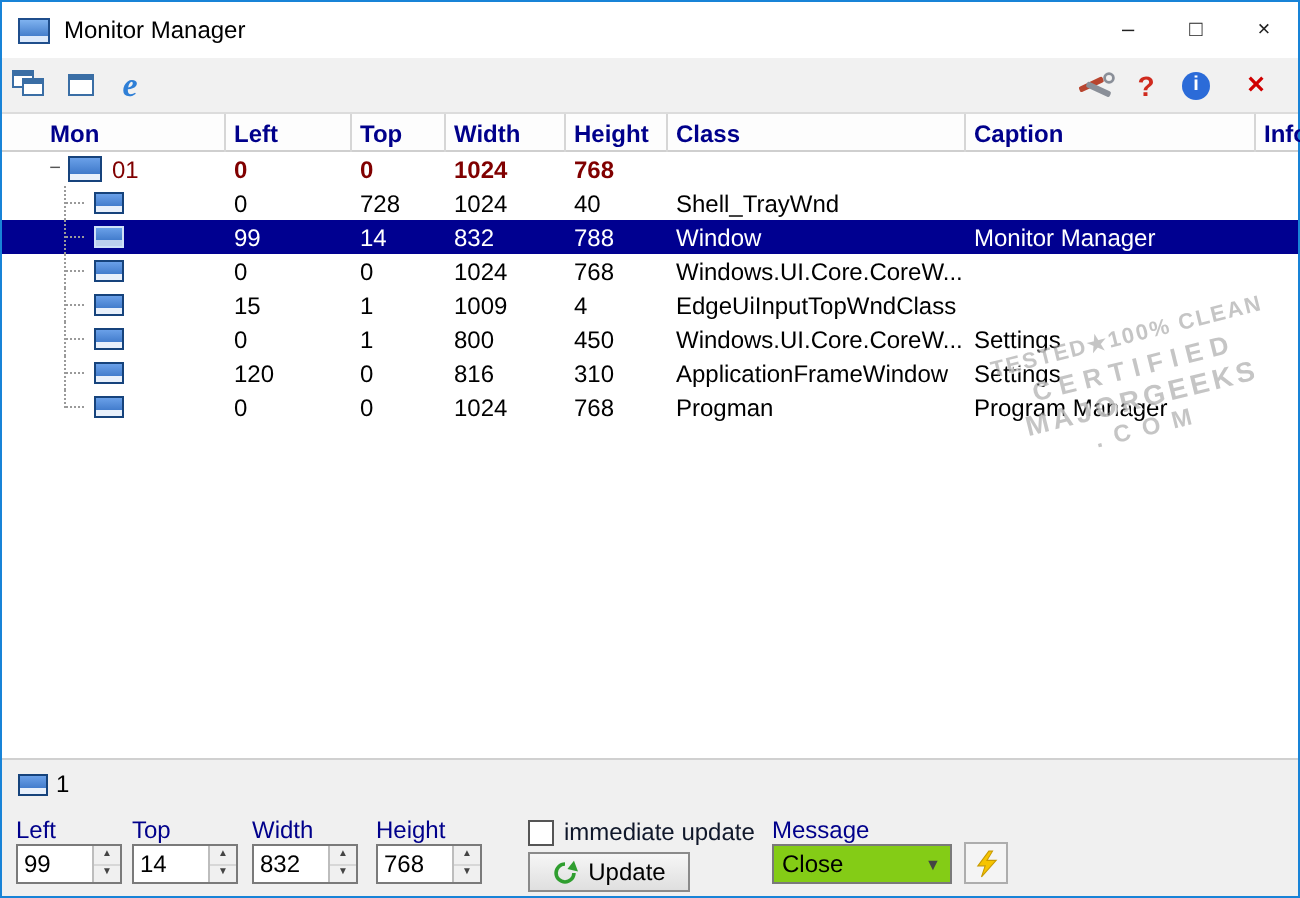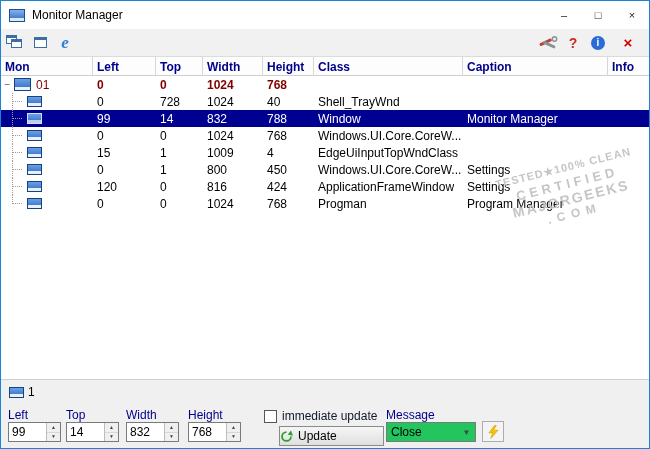--- a/index.html
+++ b/index.html
@@ -30,21 +30,21 @@
   .single-win { width:13px; height:11px; background:#fff; border:1px solid #3a6ea5; border-top:3px solid #3a6ea5; }
   .e-icon { font-family:"Liberation Serif", serif; font-style:italic; font-weight:bold;
             font-size:17px; color:#2f7fd6; line-height:1; }
   .tb-right { margin-left:auto; display:flex; align-items:center; margin-right:10px; }
   .help-glyph { color:#d02a1e; font-weight:bold; font-size:14px; }
   .info-circle { width:14px; height:14px; border-radius:50%; background:#2b6bd8; color:#fff;
                  font-size:10px; font-weight:bold; display:flex; align-items:center; justify-content:center; }
   .x-glyph { color:#d00000; font-weight:bold; font-size:15px; }
 
   
-  .grid { display:grid; grid-template-columns:92px 63px 47px 60px 51px 149px 145px 43px; }
+  .grid { display:grid; grid-template-columns:92px 63px 47px 60px 51px 149px 145px 43px;padding-left:20px; }
   .thead { position:absolute; top:56px; left:0; right:0; height:19px; background:#fdfdfd;
            border-bottom:1px solid #cfcfcf; }
   .th { display:flex; align-items:center; padding-left:4px; color:#00008b; font-weight:bold;
         border-right:1px solid #d6d6d6; overflow:hidden; white-space:nowrap; height:19px; }
   .tbody { position:absolute; top:75px; left:0; right:0; height:303px; background:#fff; overflow:hidden; }
   .row { height:17px; align-items:center; }
   .cell { padding-left:4px; overflow:hidden; white-space:nowrap; display:flex; align-items:center; height:17px; }
   .mon-cell { position:relative; padding-left:0; }
   .tv { position:absolute; left:11px; top:0; bottom:0; border-left:1px dotted #9a9a9a; }
   .tv.half { bottom:8px; }
@@ -76,26 +76,26 @@
   .fld-label { position:absolute; top:28px; color:#00008b; font-size:12px; }
   .spin { position:absolute; top:42px; height:20px; display:flex; border:1px solid #7a7a7a; background:#fff; }
   .spin input { width:37px; border:none; outline:none; font:12px "Liberation Sans", sans-serif; padding:0 3px; }
   .spin .btns { display:flex; flex-direction:column; width:14px; border-left:1px solid #bdbdbd; }
   .spin .sb { flex:1; background:#f0f0f0; font-size:5px; line-height:1; display:flex;
               align-items:center; justify-content:center; color:#444; border:none; }
   .spin .sb:first-child { border-bottom:1px solid #d7d7d7; }
   .chk-row { position:absolute; left:263px; top:29px; display:flex; align-items:center; }
   .chk { width:13px; height:13px; background:#fff; border:1px solid #555; }
   .chk-label { margin-left:5px; font-size:12px; color:#0f172a; }
-  .update-btn { position:absolute; left:263px; top:46px; width:105px; height:20px;
+  .update-btn { position:absolute; left:263px; top:46px; width:81px; height:20px;
                 background:linear-gradient(#f6f6f6,#dfdfdf); border:1px solid #8a8a8a;
-                display:flex; align-items:center; font-size:12px;margin-left:15px; }
+                display:flex; align-items:center; justify-content:center; font-size:12px; }
   .update-btn .u-icon { margin-right:5px; line-height:0; }
   .msg-label { position:absolute; left:385px; top:28px; color:#00008b; font-size:12px; }
-  .dropdown { position:absolute; left:385px; top:42px; width:90px; height:20px; background:#22c55e;
+  .dropdown { position:absolute; left:385px; top:42px; width:90px; height:20px; background:#84cc16;
               border:1px solid #7a7a7a; display:flex; align-items:center; }
   .dropdown .dval { flex:1; padding-left:4px; font-size:12px; }
   .dropdown .darr { width:17px; height:100%; display:flex; align-items:center; justify-content:center;
                     font-size:8px; color:#444; }
   .bolt-btn { position:absolute; left:481px; top:41px; width:22px; height:21px;
               background:#f4f4f4; border:1px solid #adadad; display:flex; align-items:center; justify-content:center; }
 </style>
 </head>
 <body>
 
@@ -248,21 +248,21 @@
 
     <div class="row grid">
       <div class="cell mon-cell">
         <span class="tv"></span>
         <span class="th-line"></span>
         <span class="mon-icon child-icon"></span>
       </div>
       <div class="cell">120</div>
       <div class="cell">0</div>
       <div class="cell">816</div>
-      <div class="cell">424</div>
+      <div class="cell">310</div>
       <div class="cell">ApplicationFrameWindow</div>
       <div class="cell">Settings</div>
       <div class="cell"></div>
     </div>
 
     <div class="row grid">
       <div class="cell mon-cell">
         <span class="tv half"></span>
         <span class="th-line"></span>
         <span class="mon-icon child-icon"></span>

